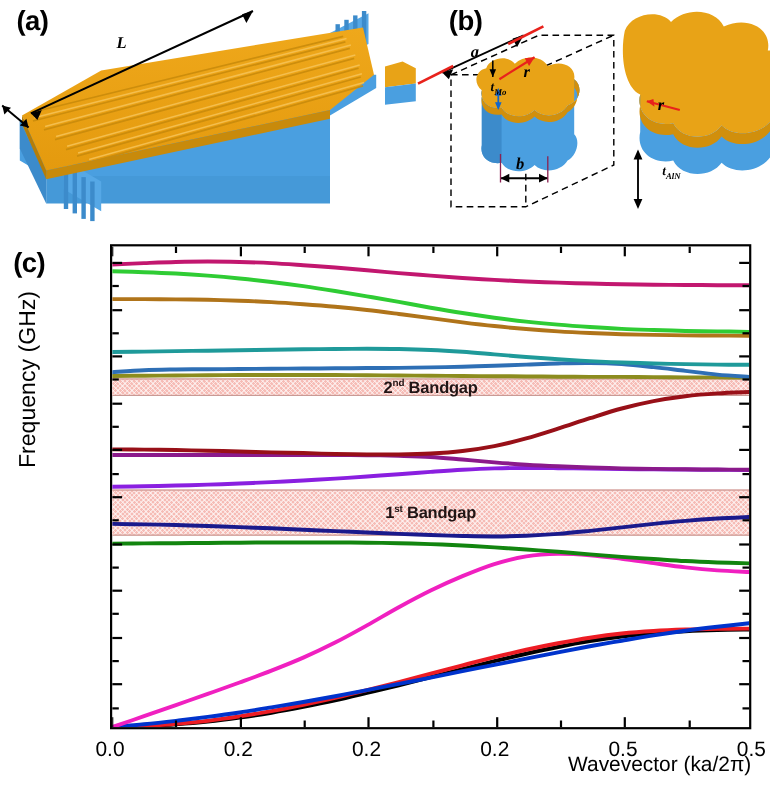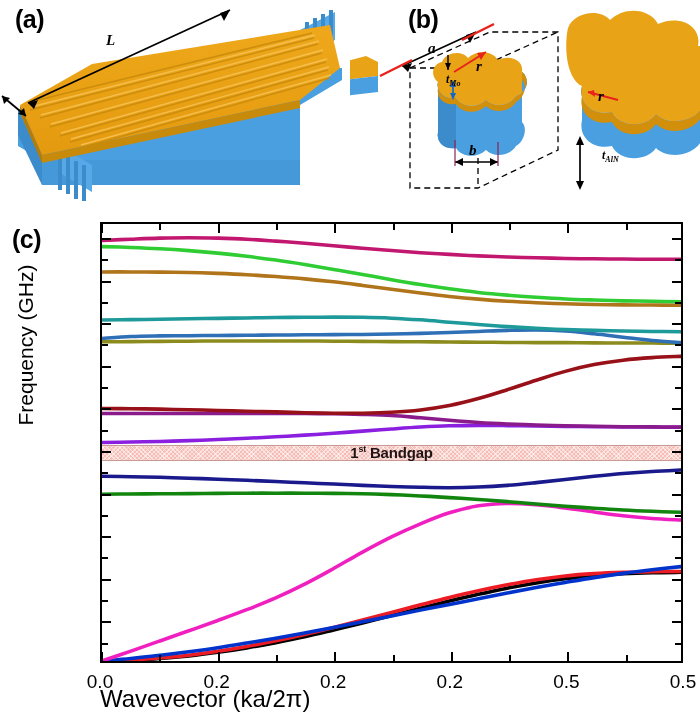--- a/index.html
+++ b/index.html
@@ -130,23 +130,23 @@
     text-align: center;
     font-family: "Liberation Sans", sans-serif;
     font-size: 21px;
     color: #000;
   }
   #xlabel-title {
     position: absolute;
     left: 100px;
     top: 480px;
     width: 583px;
-    text-align: left;
-    font-family: "Liberation Sans", sans-serif;
-    font-size: 24px;
+    text-align: right;
+    font-family: "Liberation Sans", sans-serif;
+    font-size: 19px;
     color: #000;
   }
   #ytick-holder, #xtick-holder { position: absolute; left:0; top:0; width:100%; height:100%; }
 </style>
 </head>
 <body>
 
 <div class="figure">
 
   <div class="schematic" id="panel-a">
@@ -297,22 +297,25 @@
 
   <div class="panel-letter" id="letter-a">(a)</div>
   <div class="panel-letter" id="letter-b">(b)</div>
   <div class="panel-letter" id="letter-c">(c)</div>
 
   <div id="chart-area">
 
     <div id="plot-frame">
 
       <div id="bandgap-holder" style="position:absolute;left:0;top:0;width:100%;height:100%;">
-          <div class="bandgap-band" style="top: 220.926px; height: 16px;">
+          <div class="bandgap-band" style="top: 220.926px; height: 42px;">
             <span class="bandgap-label">1<sup>st</sup> Bandgap</span>
+          </div>
+          <div class="bandgap-band" style="top: 120.37px; height: 15.9783px;">
+            <span class="bandgap-label">2<sup>nd</sup> Bandgap</span>
           </div>
         </div>
 
       <svg id="band-svg" viewBox="0 0 583 441" preserveAspectRatio="none">
           <path d="M0.00,441.00 C4.86,440.86 19.43,440.57 29.15,440.15 C38.87,439.72 48.58,439.15 58.30,438.44 C68.02,437.73 77.73,436.92 87.45,435.89 C97.17,434.86 106.88,433.61 116.60,432.27 C126.32,430.92 136.03,429.42 145.75,427.79 C155.47,426.16 165.18,424.35 174.90,422.47 C184.62,420.58 194.33,418.63 204.05,416.50 C213.77,414.37 223.48,411.99 233.20,409.68 C242.92,407.37 252.63,405.07 262.35,402.65 C272.07,400.24 281.78,397.68 291.50,395.20 C301.22,392.71 310.93,390.19 320.65,387.74 C330.37,385.29 340.08,382.84 349.80,380.50 C359.52,378.15 369.23,375.84 378.95,373.68 C388.67,371.51 398.38,369.42 408.10,367.50 C417.82,365.58 427.53,363.77 437.25,362.17 C446.97,360.58 456.68,359.12 466.40,357.91 C476.12,356.71 485.83,355.75 495.55,354.93 C505.27,354.11 514.98,353.51 524.70,353.01 C534.42,352.52 544.13,352.20 553.85,351.95 C563.57,351.70 578.14,351.59 583.00,351.52" fill="none" stroke="#000000" stroke-width="3.6" stroke-linecap="round" stroke-linejoin="round"></path>
           <path d="M0.00,441.00 C4.86,440.82 19.43,440.43 29.15,439.93 C38.87,439.44 48.58,438.80 58.30,438.02 C68.02,437.24 77.73,436.38 87.45,435.25 C97.17,434.11 106.88,432.69 116.60,431.20 C126.32,429.71 136.03,428.08 145.75,426.30 C155.47,424.52 165.18,422.57 174.90,420.55 C184.62,418.52 194.33,416.39 204.05,414.16 C213.77,411.92 223.48,409.54 233.20,407.13 C242.92,404.71 252.63,402.19 262.35,399.67 C272.07,397.15 281.78,394.56 291.50,392.00 C301.22,389.44 310.93,386.85 320.65,384.33 C330.37,381.81 340.08,379.25 349.80,376.87 C359.52,374.49 369.23,372.19 378.95,370.06 C388.67,367.93 398.38,365.94 408.10,364.09 C417.82,362.24 427.53,360.47 437.25,358.98 C446.97,357.49 456.68,356.17 466.40,355.14 C476.12,354.11 485.83,353.40 495.55,352.80 C505.27,352.20 514.98,351.84 524.70,351.52 C534.42,351.20 544.13,351.02 553.85,350.88 C563.57,350.74 578.14,350.71 583.00,350.67" fill="none" stroke="#ED1C24" stroke-width="3.6" stroke-linecap="round" stroke-linejoin="round"></path>
           <path d="M0.00,441.00 C4.86,440.57 19.43,439.40 29.15,438.44 C38.87,437.48 48.58,436.38 58.30,435.25 C68.02,434.11 77.73,432.90 87.45,431.63 C97.17,430.35 106.88,429.03 116.60,427.58 C126.32,426.12 136.03,424.49 145.75,422.89 C155.47,421.29 165.18,419.70 174.90,417.99 C184.62,416.29 194.33,414.48 204.05,412.67 C213.77,410.85 223.48,409.01 233.20,407.13 C242.92,405.24 252.63,403.29 262.35,401.37 C272.07,399.46 281.78,397.57 291.50,395.62 C301.22,393.67 310.93,391.61 320.65,389.66 C330.37,387.70 340.08,385.82 349.80,383.90 C359.52,381.99 369.23,380.07 378.95,378.15 C388.67,376.23 398.38,374.28 408.10,372.40 C417.82,370.52 427.53,368.64 437.25,366.86 C446.97,365.09 456.68,363.42 466.40,361.75 C476.12,360.08 485.83,358.37 495.55,356.85 C505.27,355.32 514.98,353.90 524.70,352.59 C534.42,351.27 544.13,350.10 553.85,348.97 C563.57,347.83 578.14,346.30 583.00,345.77" fill="none" stroke="#0033CC" stroke-width="3.6" stroke-linecap="round" stroke-linejoin="round"></path>
           <path d="M0.00,441.00 C4.86,439.33 19.43,434.36 29.15,430.99 C38.87,427.61 48.58,424.17 58.30,420.76 C68.02,417.35 77.73,413.98 87.45,410.53 C97.17,407.09 106.88,403.65 116.60,400.10 C126.32,396.54 136.03,393.03 145.75,389.23 C155.47,385.43 165.18,381.60 174.90,377.30 C184.62,373.00 194.33,368.39 204.05,363.45 C213.77,358.52 223.48,353.08 233.20,347.69 C242.92,342.29 252.63,336.40 262.35,331.07 C272.07,325.74 281.78,320.49 291.50,315.73 C301.22,310.97 310.93,306.57 320.65,302.52 C330.37,298.47 340.08,294.46 349.80,291.44 C359.52,288.43 369.23,285.98 378.95,284.41 C388.67,282.85 398.38,282.25 408.10,282.07 C417.82,281.89 427.53,282.60 437.25,283.35 C446.97,284.09 456.68,285.34 466.40,286.54 C476.12,287.75 485.83,289.28 495.55,290.59 C505.27,291.91 514.98,293.33 524.70,294.43 C534.42,295.53 544.13,296.49 553.85,297.20 C563.57,297.91 578.14,298.44 583.00,298.69" fill="none" stroke="#F020C0" stroke-width="3.6" stroke-linecap="round" stroke-linejoin="round"></path>
           <path d="M0.00,272.70 C4.86,272.66 19.43,272.55 29.15,272.48 C38.87,272.41 48.58,272.34 58.30,272.27 C68.02,272.20 77.73,272.13 87.45,272.06 C97.17,271.99 106.88,271.91 116.60,271.84 C126.32,271.77 136.03,271.67 145.75,271.63 C155.47,271.59 165.18,271.63 174.90,271.63 C184.62,271.63 194.33,271.59 204.05,271.63 C213.77,271.67 223.48,271.74 233.20,271.84 C242.92,271.95 252.63,272.06 262.35,272.27 C272.07,272.48 281.78,272.77 291.50,273.12 C301.22,273.48 310.93,273.90 320.65,274.40 C330.37,274.90 340.08,275.50 349.80,276.10 C359.52,276.71 369.23,277.35 378.95,278.02 C388.67,278.70 398.38,279.41 408.10,280.15 C417.82,280.90 427.53,281.71 437.25,282.50 C446.97,283.28 456.68,284.13 466.40,284.84 C476.12,285.55 485.83,286.12 495.55,286.76 C505.27,287.40 514.98,288.14 524.70,288.67 C534.42,289.21 544.13,289.60 553.85,289.95 C563.57,290.31 578.14,290.66 583.00,290.80" fill="none" stroke="#12850F" stroke-width="3.6" stroke-linecap="round" stroke-linejoin="round"></path>
           <path d="M0.00,254.59 C4.86,254.66 19.43,254.84 29.15,255.01 C38.87,255.19 48.58,255.40 58.30,255.65 C68.02,255.90 77.73,256.18 87.45,256.50 C97.17,256.82 106.88,257.21 116.60,257.57 C126.32,257.92 136.03,258.24 145.75,258.63 C155.47,259.03 165.18,259.49 174.90,259.91 C184.62,260.34 194.33,260.77 204.05,261.19 C213.77,261.62 223.48,262.04 233.20,262.47 C242.92,262.90 252.63,263.36 262.35,263.75 C272.07,264.14 281.78,264.49 291.50,264.81 C301.22,265.13 310.93,265.45 320.65,265.67 C330.37,265.88 340.08,266.13 349.80,266.09 C359.52,266.06 369.23,265.84 378.95,265.45 C388.67,265.06 398.38,264.49 408.10,263.75 C417.82,263.00 427.53,261.97 437.25,260.98 C446.97,259.98 456.68,258.85 466.40,257.78 C476.12,256.72 485.83,255.58 495.55,254.59 C505.27,253.59 514.98,252.63 524.70,251.82 C534.42,251.00 544.13,250.29 553.85,249.69 C563.57,249.08 578.14,248.44 583.00,248.20" fill="none" stroke="#1A1A8C" stroke-width="3.6" stroke-linecap="round" stroke-linejoin="round"></path>

